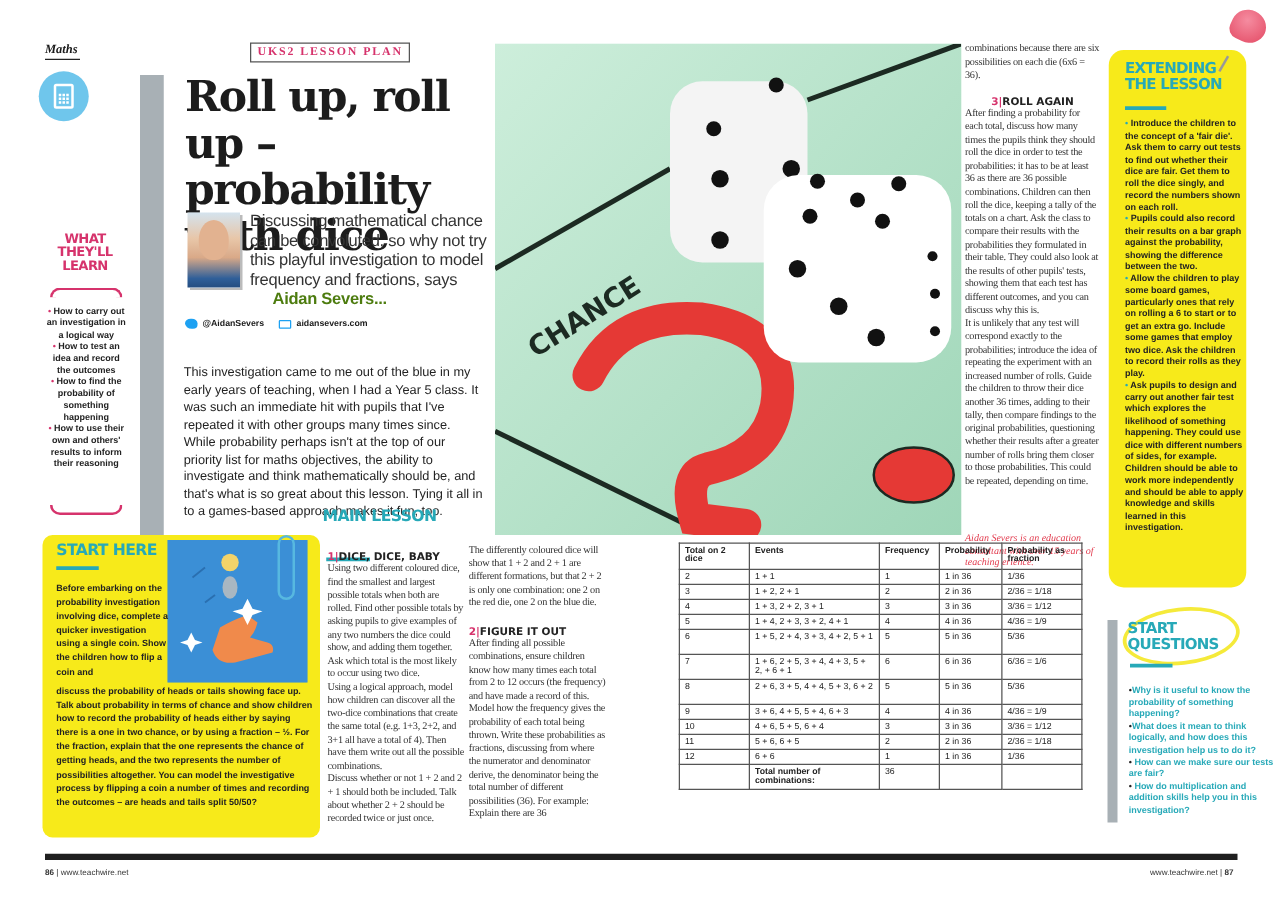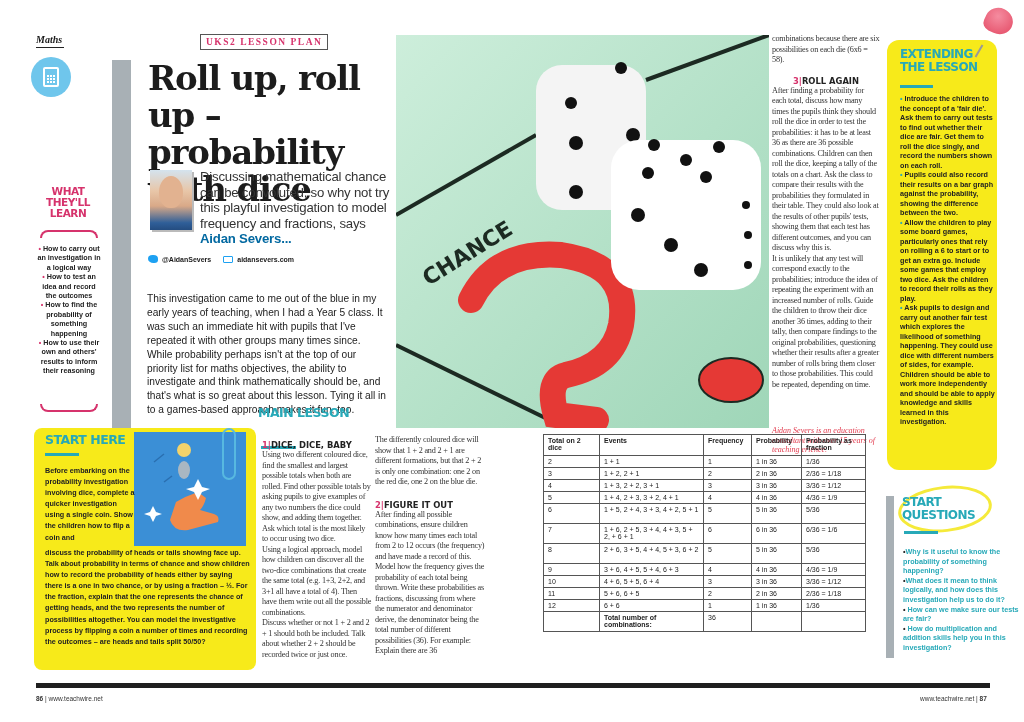--- a/index.html
+++ b/index.html
@@ -14,21 +14,21 @@
   .calc-badge .calc span { background: #fff; width: 2px; height: 2px; }
 
   .plan-tag { left: 200px; top: 34px; border: 1px solid #555; padding: 2px 5px; font-family: "Liberation Serif", serif; font-weight: bold; font-size: 9.5px; letter-spacing: 1.5px; color: #d6336c; }
   .grey-bar-left { left: 112px; top: 60px; width: 19px; height: 370px; background: #a8b0b5; }
 
   .title { left: 148px; top: 60px; width: 245px; font-family: "DejaVu Serif", serif; font-weight: bold; font-size: 34px; line-height: 37px; color: #1c1c1c; letter-spacing: -1.2px; }
 
   .author-photo { left: 150px; top: 170px; width: 42px; height: 60px; background: linear-gradient(180deg, #d4e3ee 0%, #e8c6a8 35%, #d9a988 60%, #2f5f99 88%, #244d80 100%); box-shadow: 2px 2px 0 #bbb; }
   .author-photo .head { position: absolute; left: 9px; top: 6px; width: 24px; height: 32px; border-radius: 50% 50% 45% 45%; background: #e2b290; }
   .standfirst { left: 200px; top: 169px; width: 190px; font-size: 13.2px; line-height: 15.6px; color: #333; letter-spacing: -0.2px; }
-  .standfirst b { color: #0369a1; display: block; }
+  .standfirst b { color: #4d7c0f; display: block; margin-left: 18px; }
   .socials { left: 148px; top: 255px; font-size: 7px; display: flex; gap: 12px; align-items: center; font-weight: bold; }
   .socials .item { display: flex; align-items: center; gap: 4px; }
   .tw { width: 10px; height: 8px; background: #1da1f2; border-radius: 50% 50% 40% 60%; }
   .laptop { width: 10px; height: 7px; border: 1.5px solid #1da1f2; border-radius: 1px; }
 
   .intro { left: 147px; top: 292px; width: 240px; font-family: Liberation Sans, sans-serif; font-size: 10.2px; line-height: 13.9px; color: #222; }
 
   
   .wtl-title { left: 40px; top: 186px; width: 56px; text-align: center; font-family: "DejaVu Sans", sans-serif; font-weight: bold; font-size: 10.5px; line-height: 11px; color: #d6336c; letter-spacing: -0.5px; }
   .brace { left: 40px; width: 58px; height: 8px; border: 2px solid #d6336c; }
@@ -207,21 +207,21 @@
     <circle cx="242" cy="180" r="7" fill="#111"></circle>
       <circle cx="275" cy="210" r="7" fill="#111"></circle>
     <circle cx="305" cy="235" r="7" fill="#111"></circle>
     <circle cx="350" cy="170" r="4" fill="#111"></circle>
       <circle cx="352" cy="200" r="4" fill="#111"></circle>
       <circle cx="352" cy="230" r="4" fill="#111"></circle>
   </svg>
 </div>
 
 <div class="abs col3">
-  <p class="col-text">combinations because there are six possibilities on each die (6x6 = 58).</p>
+  <p class="col-text">combinations because there are six possibilities on each die (6x6 = 36).</p>
   <div class="step-head" style="margin-top:10px;text-align:center;"><span class="num">3</span><span class="num">|</span><span>ROLL AGAIN</span></div>
   <p class="col-text">After finding a probability for each total, discuss how many times the pupils think they should roll the dice in order to test the probabilities: it has to be at least 36 as there are 36 possible combinations. Children can then roll the dice, keeping a tally of the totals on a chart. Ask the class to compare their results with the probabilities they formulated in their table. They could also look at the results of other pupils' tests, showing them that each test has different outcomes, and you can discuss why this is.</p>
   <p class="col-text">It is unlikely that any test will correspond exactly to the probabilities; introduce the idea of repeating the experiment with an increased number of rolls. Guide the children to throw their dice another 36 times, adding to their tally, then compare findings to the original probabilities, questioning whether their results after a greater number of rolls bring them closer to those probabilities. This could be repeated, depending on time.</p>
 </div>
 <p class="abs col3-bio">Aidan Severs is an education consultant with over 15 years of teaching erience.</p>
 
 <div class="abs ext-box"></div>
 <div class="abs pin"></div>
 <div class="abs pin-needle"></div>
 <div class="abs ext-title" style="width:80px;">EXTENDING THE LESSON</div>

